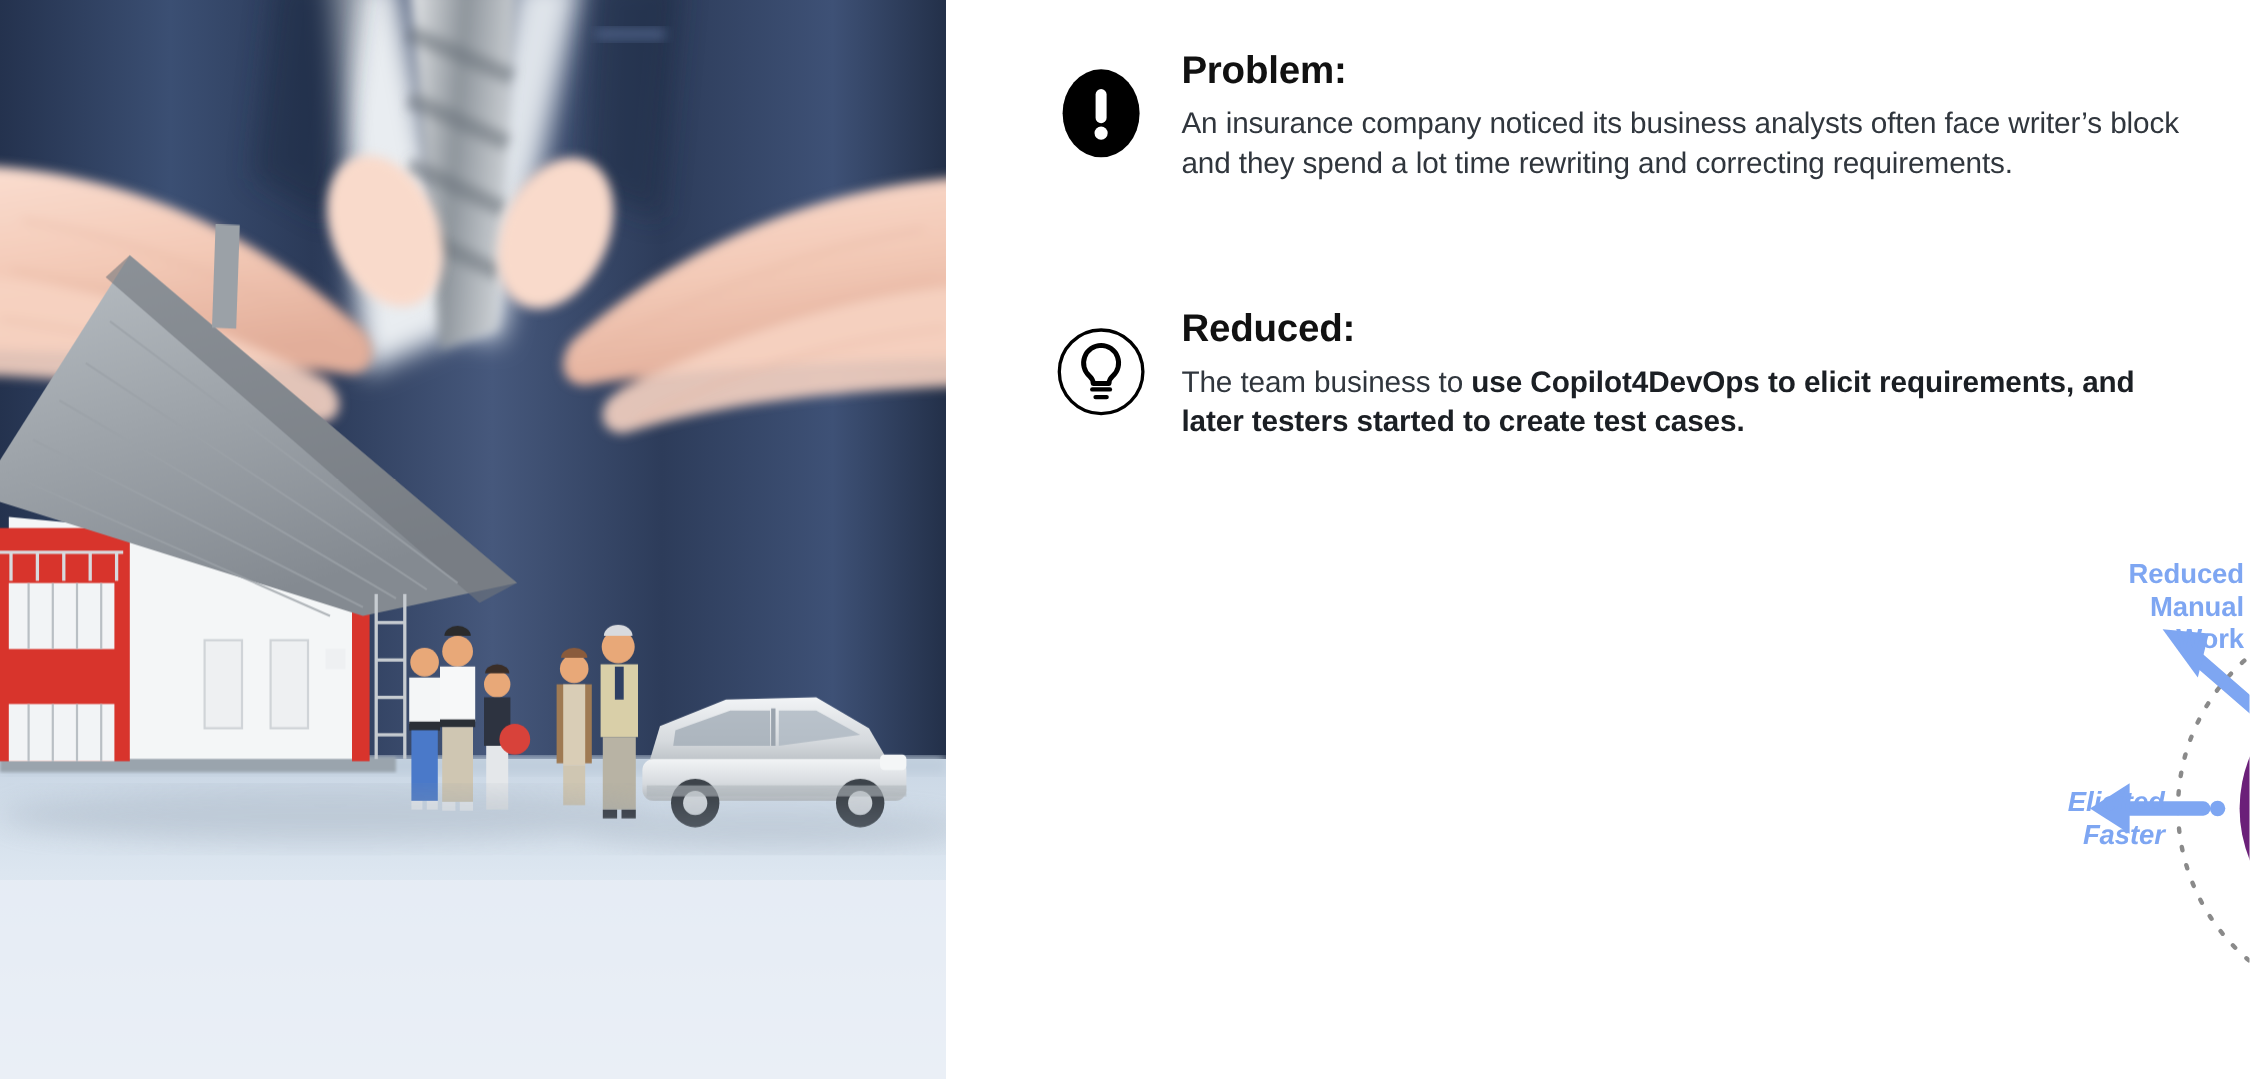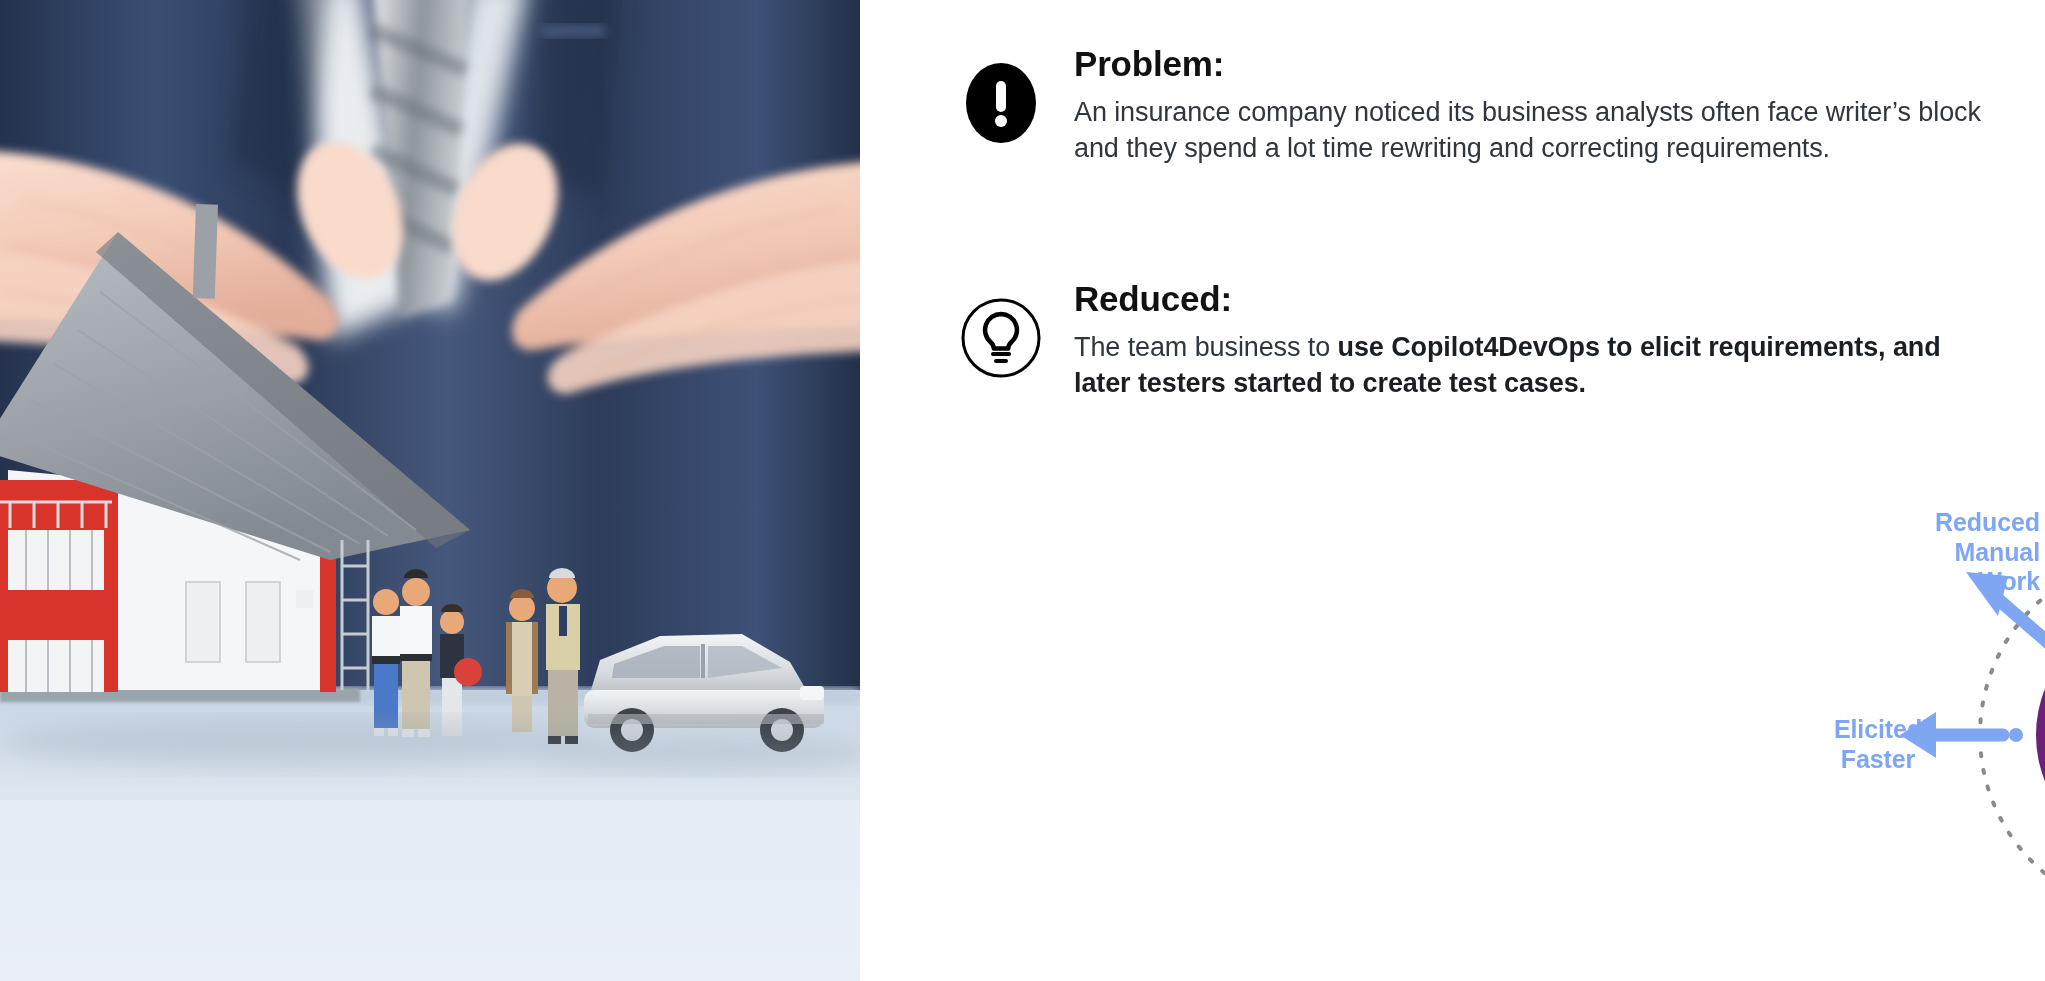--- a/index.html
+++ b/index.html
@@ -87,21 +87,21 @@
     position: absolute;
     font-size: 25px;
     font-weight: bold;
     color: #7EA6F2;
     line-height: 1.18;
     letter-spacing: -0.1px;
     white-space: pre-line;
   }
   .lbl-quality   { left: 162px; top: -12px;  width: 210px; text-align: center; }
   .lbl-manual    { left: -20px; top: 62px;   width: 190px; text-align: right; margin-top: 16px; }
-  .lbl-elicited  { left: -82px; top: 285px;  width: 180px; text-align: center; }
+  .lbl-elicited  { left: -82px; top: 285px;  width: 180px; text-align: right; font-style: italic; }
 </style>
 </head>
 <body>
 
 <div class="slide">
 
   <div class="photo-panel">
     <svg class="photo-svg" viewBox="0 0 860 981" preserveAspectRatio="none">
       <defs>
         <linearGradient id="suitG" x1="0" y1="0" x2="1" y2="0">

